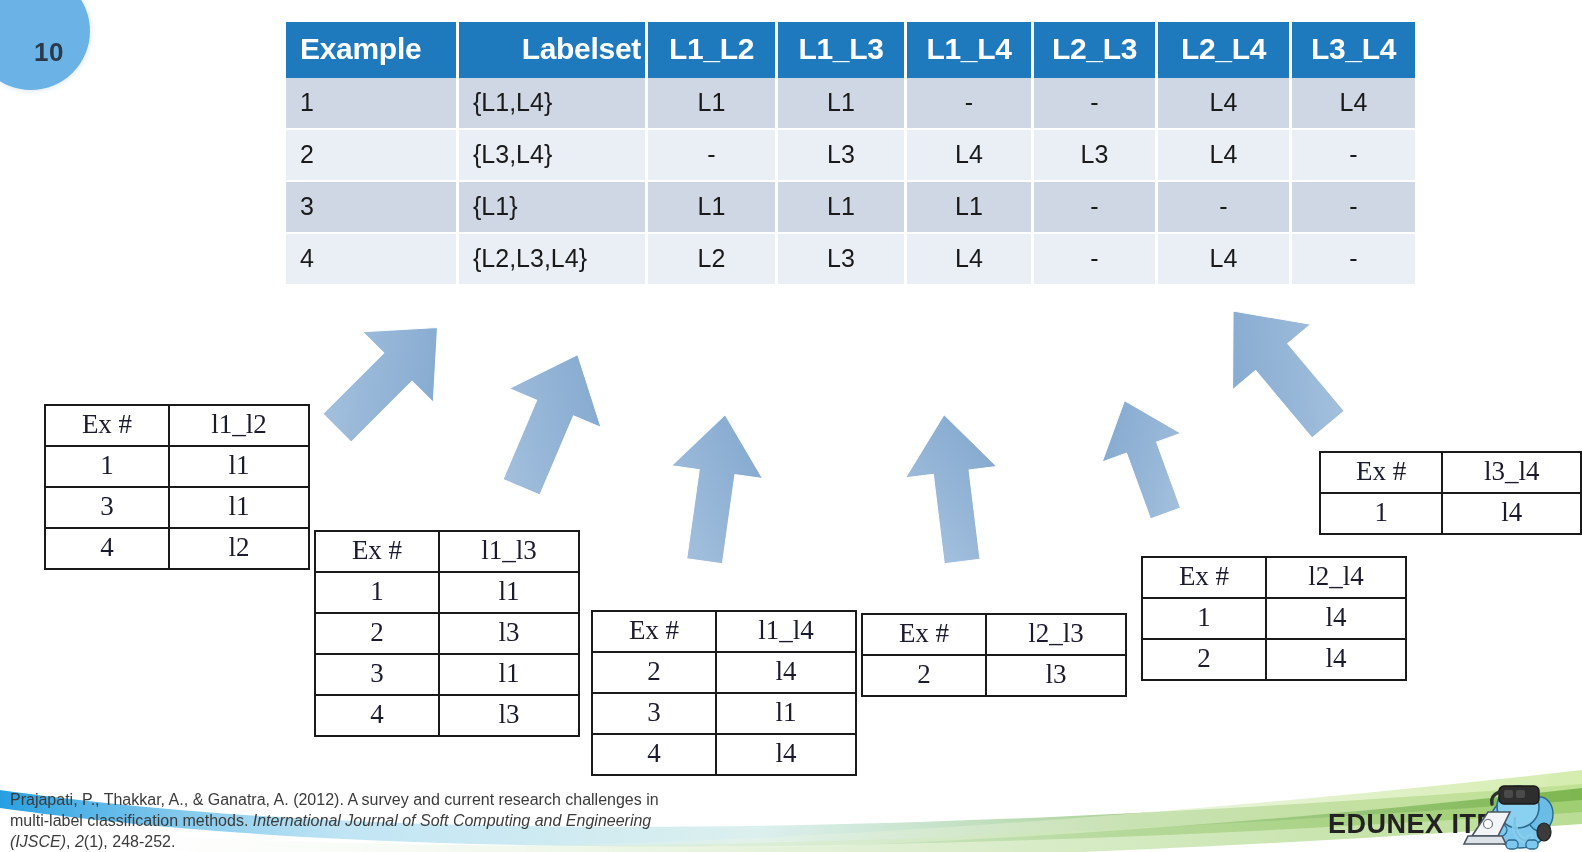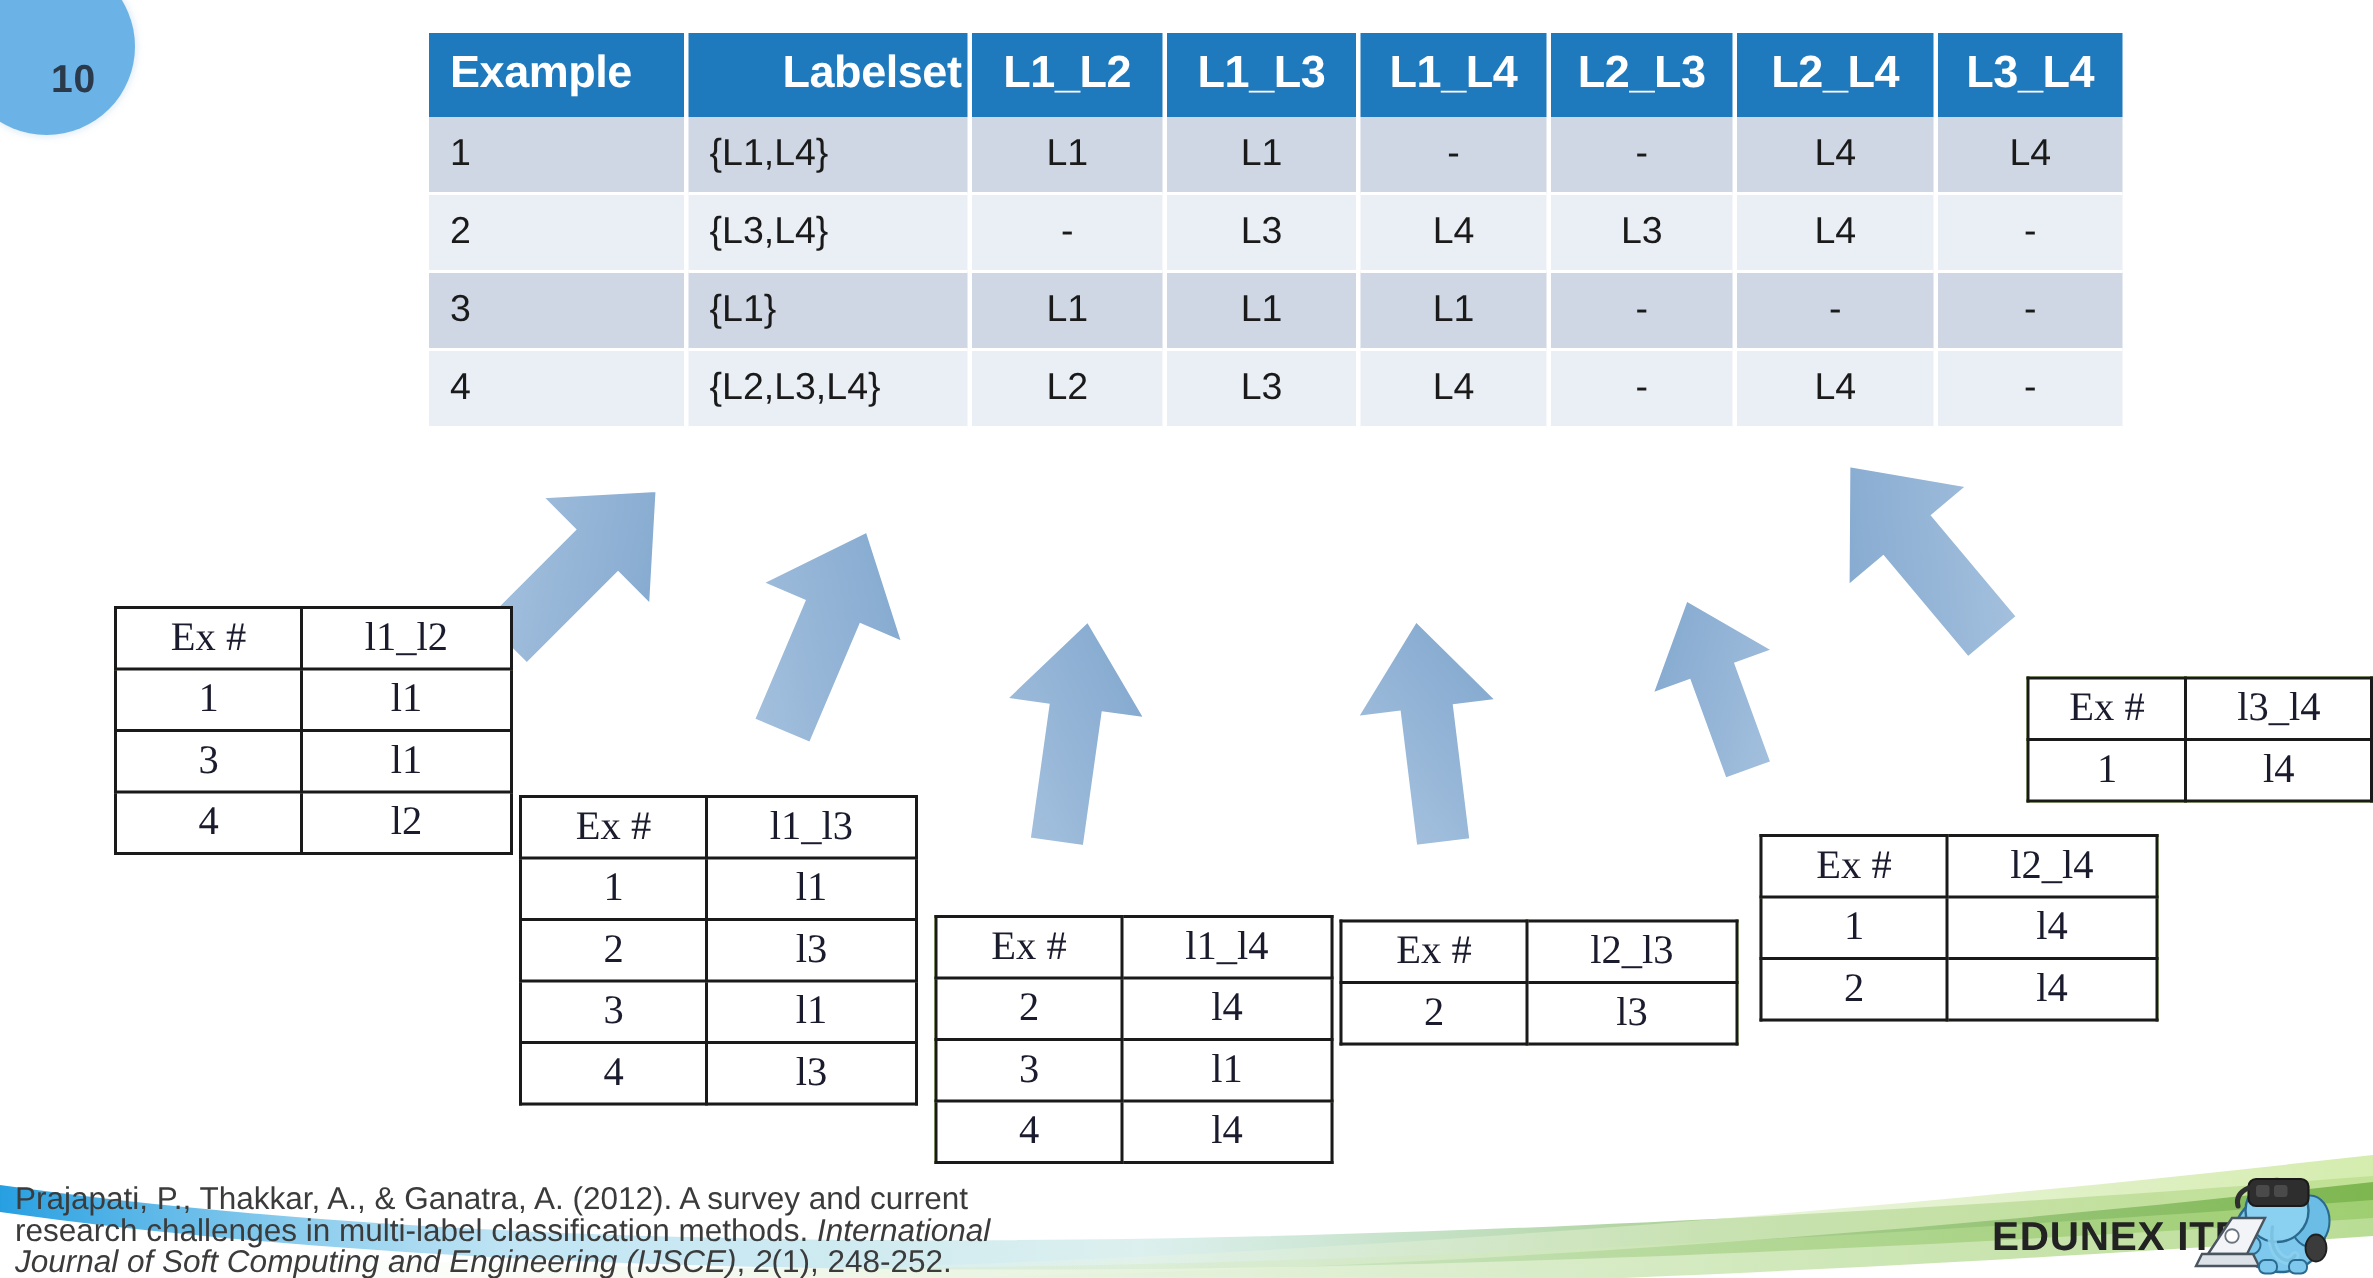--- a/index.html
+++ b/index.html
@@ -84,42 +84,41 @@
     position: absolute;
     overflow: visible;
   }
 
   
   .pair-table {
     position: absolute;
     border-collapse: collapse;
     font-family: "Liberation Serif", serif;
     background: #bef264;
-    margin-left: 32px;
   }
   .pair-table td, .pair-table th {
     border: 2px solid #1a1a1a;
     text-align: center;
     font-size: 27px;
     font-weight: normal;
     color: #1b1b2e;
     padding: 3px 6px 5px 6px;
     background: #ffffff;
   }
   .pair-table th { font-weight: normal; }
   .pair-table .c-ex  { width: 110px; }
   .pair-table .c-val { width: 126px; }
 
   
   #citation {
     position: absolute;
     left: 10px;
     top: 789px;
     width: 660px;
-    font-size: 21px;
+    font-size: 16px;
     line-height: 21px;
     color: #3b3b3b;
     font-family: "Liberation Sans", sans-serif;
   }
   #citation .ital { font-style: italic; }
 
   
   #swoosh {
     position: absolute;
     left: 0;

